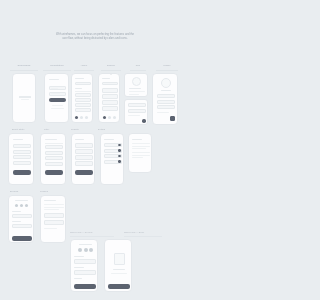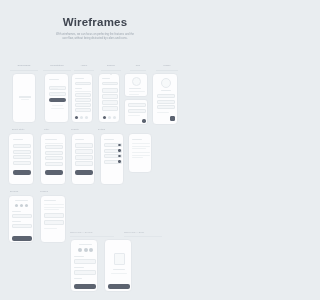--- a/index.html
+++ b/index.html
@@ -59,21 +59,20 @@
     position:absolute;font-size:2.2px;color:#b3b9c0;white-space:nowrap;
     letter-spacing:.05px;
   }
   .sep{position:absolute;height:1px;background:#e1e6ea;}
 </style>
 </head>
 <body>
 
 <div class="board">
 
-  <div class="title">Wireframes</div>
   <div class="subtitle">
     <div>With wireframes, we can focus on perfecting the features and the</div>
     <div>user flow, without being distracted by colors and icons.</div>
   </div>
 
   <div class="colhead" style="left:8px;width:32px;">Onboarding</div>
   <div class="colhead" style="left:41px;width:32px;">Registration</div>
   <div class="colhead" style="left:72px;width:24px;">Home</div>
   <div class="colhead" style="left:99px;width:24px;">Search</div>
   <div class="colhead" style="left:128px;width:20px;">Trip</div>

